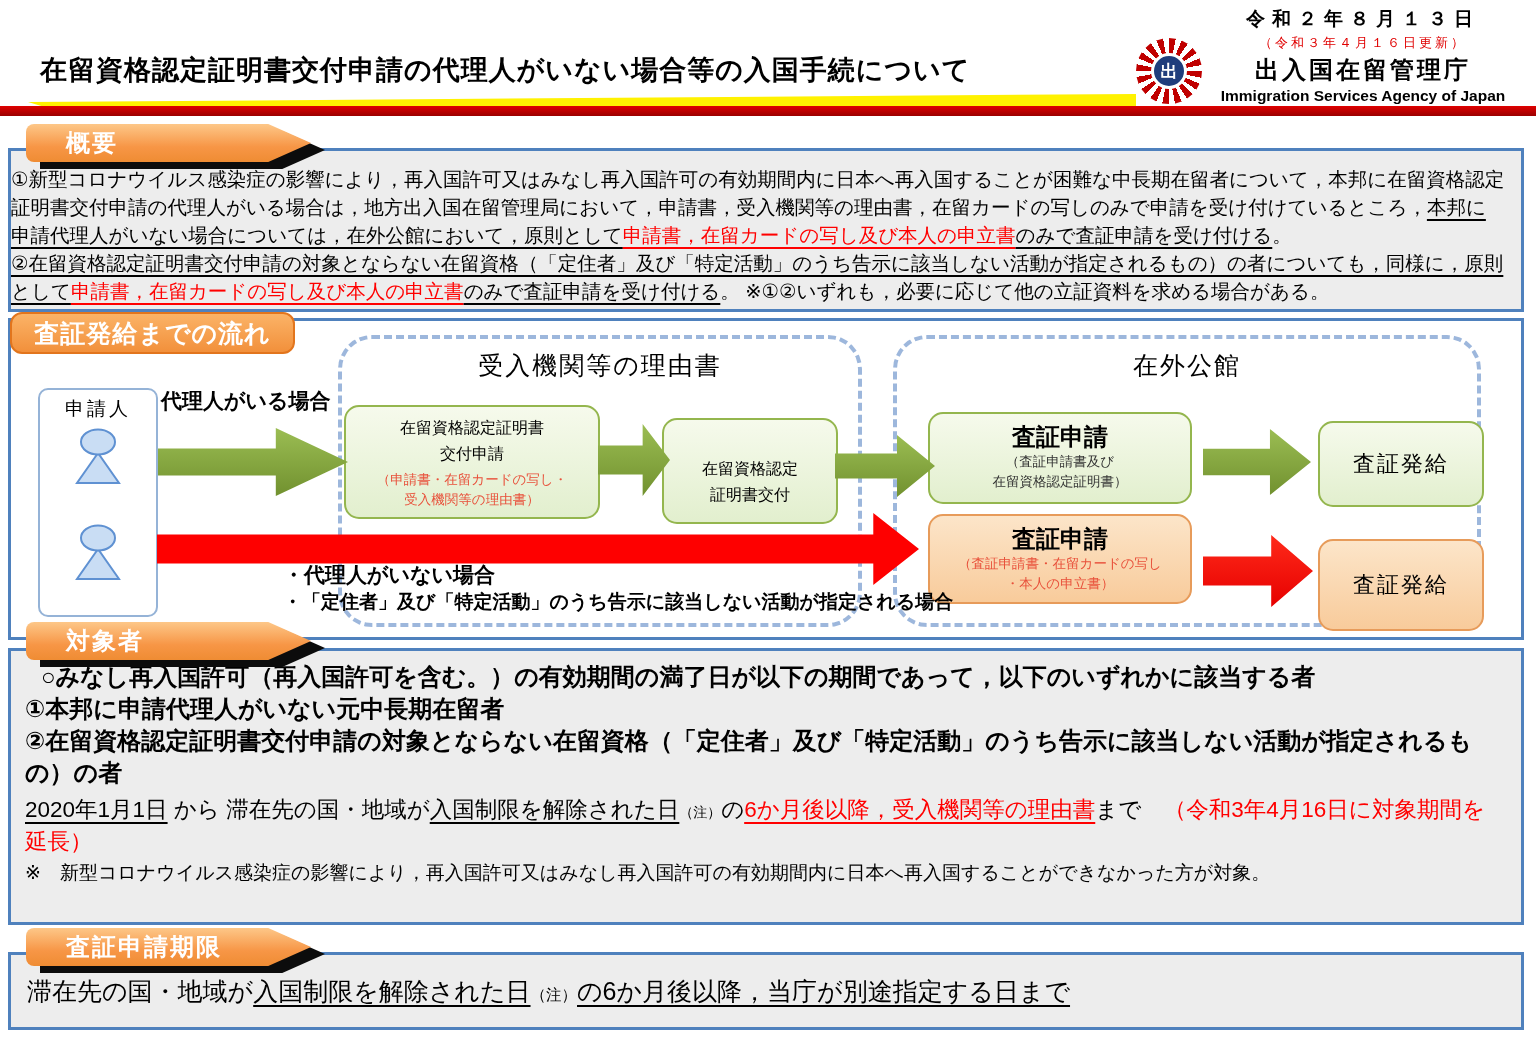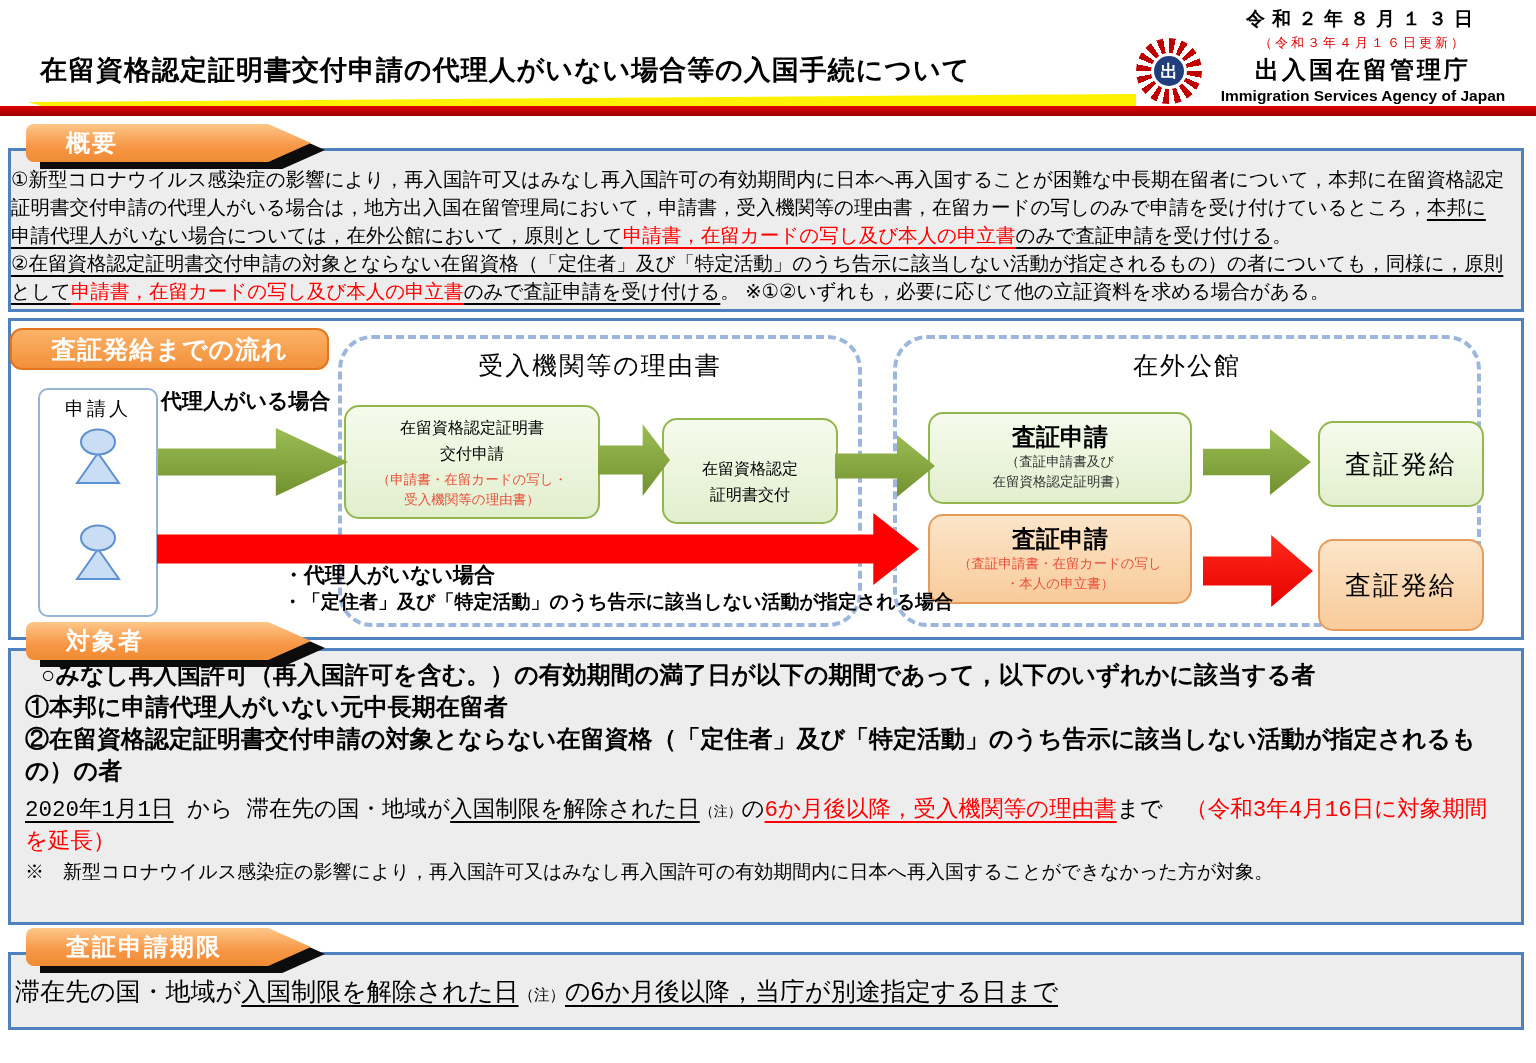--- a/index.html
+++ b/index.html
@@ -29,21 +29,21 @@
   .sect.gray{background:#EDEDED;}
   .sect.white{background:#ffffff;}
 
   
   .abanner{position:absolute;left:10px;width:285px;height:38px;z-index:20;margin-left:16px;}
   .abanner .shp{position:absolute;inset:0;clip-path:polygon(0 0,85% 0,100% 50%,85% 100%,0 100%);}
   .abanner .shadow{transform:translate(14px,7px);background:#0c0c0c;}
   .abanner .front{background:linear-gradient(180deg,#FDC788 0%,#F79646 60%,#EF8C33 100%);
                   border-radius:8px 0 0 8px;color:#fff;font-size:24px;font-weight:bold;
                   line-height:38px;padding-left:40px;box-sizing:border-box;letter-spacing:2px;}
-  .rbanner{position:absolute;left:10px;top:328px;width:319px;height:42px;z-index:20;
+  .rbanner{position:absolute;left:10px;top:312px;width:285px;height:42px;z-index:20;
            background:linear-gradient(180deg,#FBB367 0%,#F2903B 100%);border:2px solid #E2751D;
            border-radius:12px;box-sizing:border-box;color:#fff;font-size:25px;font-weight:bold;
            text-align:center;line-height:38px;letter-spacing:1px;}
 
   
   .ov-body{position:absolute;left:11px;top:165px;width:1494px;font-size:19.5px;line-height:28px;z-index:5;}
   .seg{white-space:pre-wrap;}
   .seg.u{text-decoration:underline;text-underline-offset:5px;text-decoration-thickness:1.5px;}
   .seg.red-u{color:#FF0000;text-decoration:underline;text-underline-offset:5px;text-decoration-thickness:1.5px;}
   .seg.red{color:#FF0000;}
@@ -60,42 +60,42 @@
   .dashedbox{border:4px dashed #9DB7DC;border-radius:34px;z-index:1;}
   .dash-label{position:absolute;top:10px;left:0;right:0;text-align:center;font-size:25px;letter-spacing:2px;}
   .gbox{background:linear-gradient(180deg,#F6FAEC 0%,#E2EFCE 100%);border:2px solid #94B64E;
         border-radius:15px;z-index:4;text-align:center;}
   .obox{background:linear-gradient(180deg,#FCE5C9 0%,#F8CB9B 100%);border:2px solid #E79B5A;
         border-radius:15px;z-index:4;text-align:center;}
   .box-t1{font-size:16px;line-height:26px;padding-top:8px;}
   .box-t1b{font-size:24px;font-weight:bold;line-height:30px;padding-top:8px;}
   .box-sub{font-size:13.5px;line-height:20px;color:#E8503A;margin-top:3px;}
   .box-sub.dark{color:#333;}
-  .box-big{font-size:26px;letter-spacing:2px;display:flex;align-items:center;justify-content:center;height:100%;}
+  .box-big{font-size:22px;letter-spacing:2px;display:flex;align-items:center;justify-content:center;height:100%;}
   .barrow{z-index:6;}
   .barrow.green{background:linear-gradient(180deg,#9BBD53 0%,#71912F 100%);
         clip-path:polygon(0 30%,62% 30%,62% 0,100% 50%,62% 100%,62% 70%,0 70%);}
   .barrow.red{background:linear-gradient(180deg,#FF2A1A 0%,#E60000 100%);
         clip-path:polygon(0 30%,62% 30%,62% 0,100% 50%,62% 100%,62% 70%,0 70%);}
   .barrow.red-long{background:#FE0000;
         clip-path:polygon(0 30%,94% 30%,94% 0,100% 50%,94% 100%,94% 70%,0 70%);}
   .case-label{font-size:21px;font-weight:bold;z-index:7;white-space:nowrap;}
   .case-label.small{font-size:19px;}
 
   
   #sec-targets{top:648px;height:277px;}
-  .tg-body{padding:10px 14px 0 14px;font-family:Liberation Mono, monospace;}
+  .tg-body{padding:10px 14px 0 14px;}
   .tg-main{font-size:24px;font-weight:bold;line-height:32px;padding-left:16px;}
   .tg-item{font-size:24px;font-weight:bold;line-height:32px;}
   .tg-period{font-size:22.5px;line-height:30px;margin-top:6px;}
   .tg-note{font-size:19px;line-height:26px;margin-top:3px;}
 
   
   #sec-deadline{top:952px;height:78px;}
-  .dl-body{padding:20px 12px 0 4px;font-size:25px;}
+  .dl-body{padding:20px 12px 0 16px;font-size:25px;}
 
   .footnote{position:absolute;left:12px;top:1038px;font-size:17px;}
 </style>
 </head>
 <body>
 
 <div class="page">
 
   <div>
     <div class="page-title">在留資格認定証明書交付申請の代理人がいない場合等の入国手続について</div>

